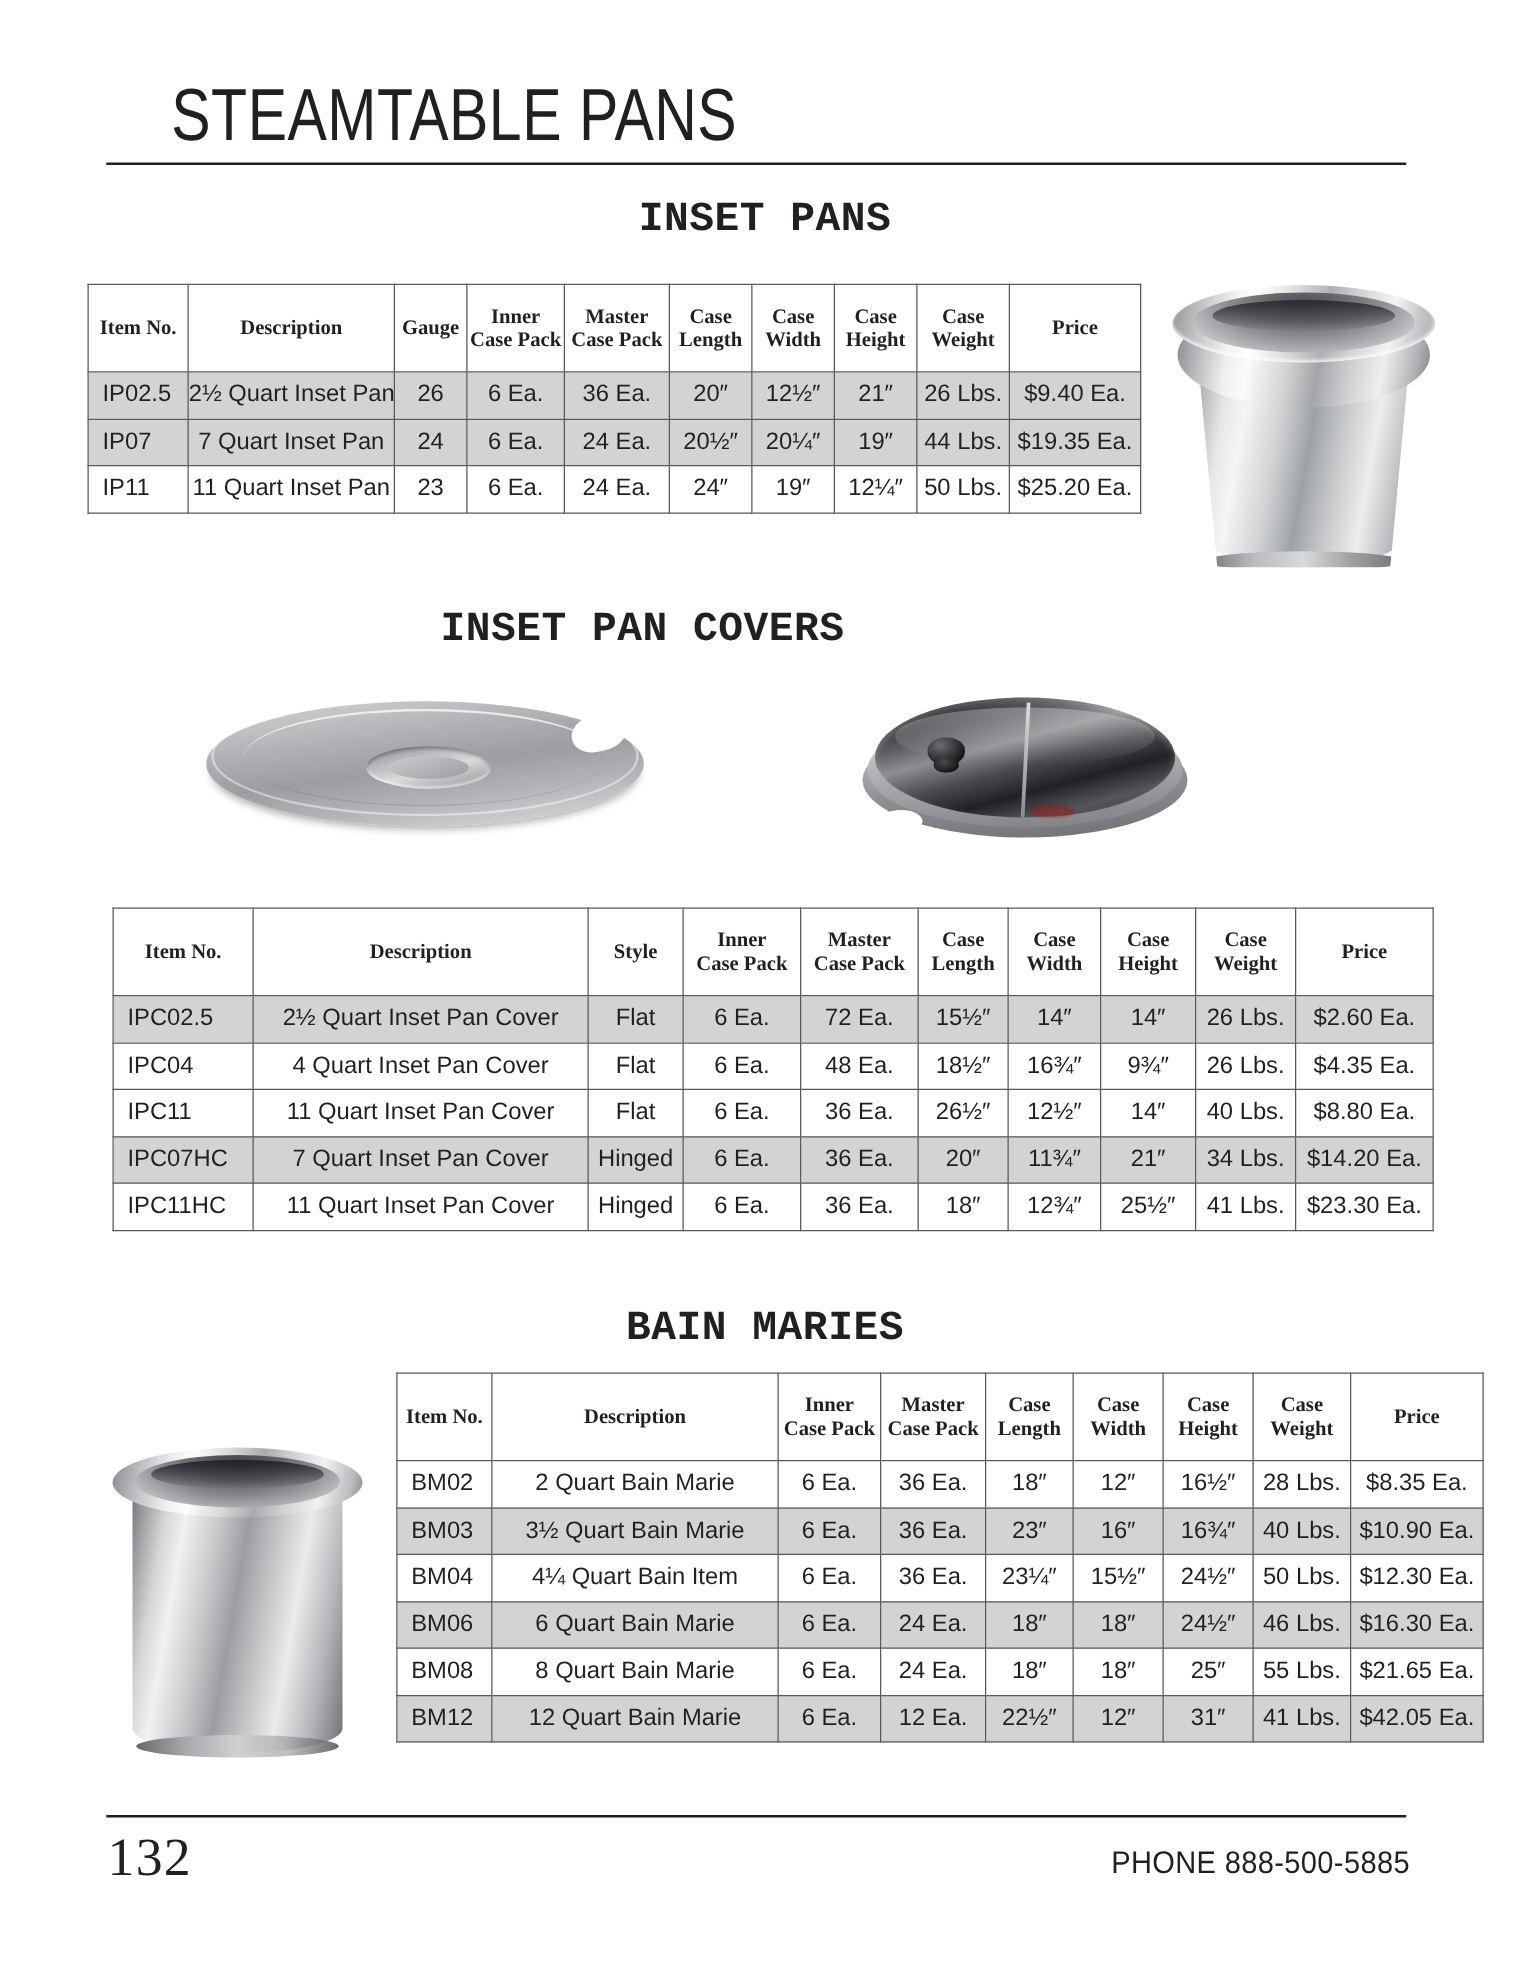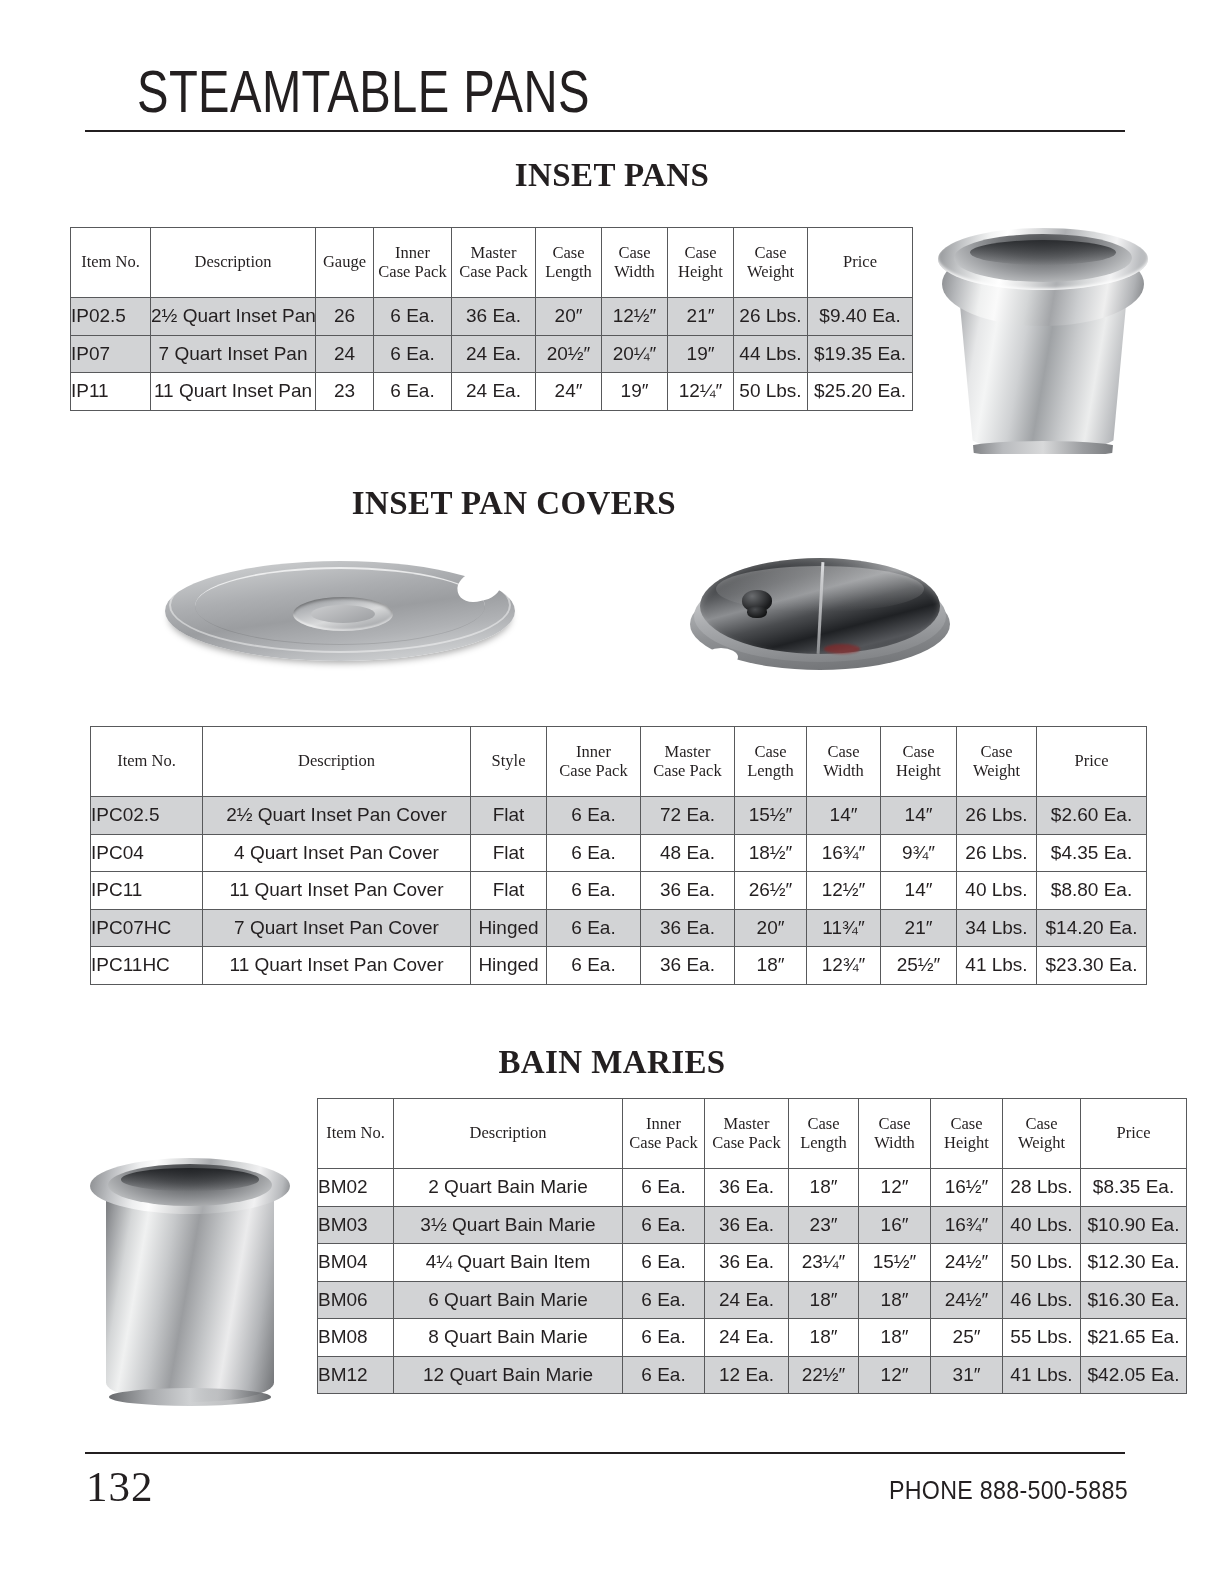--- a/index.html
+++ b/index.html
@@ -30,21 +30,21 @@
   .title-rule {
     position:absolute;
     left:85px; top:130px;
     width:1040px; height:2px;
     background:#231f20;
   }
 
   
   .section-heading {
     position:absolute;
-    font-family:Liberation Serif, serif;
+    font-family:Liberation Mono, monospace;
     font-weight:bold;
     font-size:33px;
     letter-spacing:0.4px;
     color:#231f20;
     white-space:nowrap;
     text-align:center;
   }
 
   
   .cat-table {
@@ -55,37 +55,38 @@
   }
   .cat-table td, .cat-table th {
     border:1.4px solid #58595b;
     text-align:center;
     vertical-align:middle;
     padding:0;
     color:#231f20;
   }
   .cat-table thead th {
     font-family:"Liberation Serif", serif;
-    font-weight:400;
+    font-weight:700;
     font-size:16.5px;
     line-height:1.12;
     background:#ffffff;
     height:70px;
   }
   .cat-table tbody td {
     font-family:"Liberation Sans", sans-serif;
     font-weight:400;
     font-size:19px;
     height:37.5px;
     white-space:nowrap;
   }
   .cat-table tbody tr.shade td { background:#d2d3d5; }
   .cat-table tbody tr.plain td { background:#ffffff; }
   .cat-table tbody td.item-cell {
     text-align:left;
+    padding-left:11px;
   }
   .cat-table .desc-cell { text-align:center; }
 
   
   .prod-img { position:absolute; }
 
   
   .pan-wrap { width:210px; height:240px; }
   .pan-body {
     position:absolute; left:14px; top:36px;

